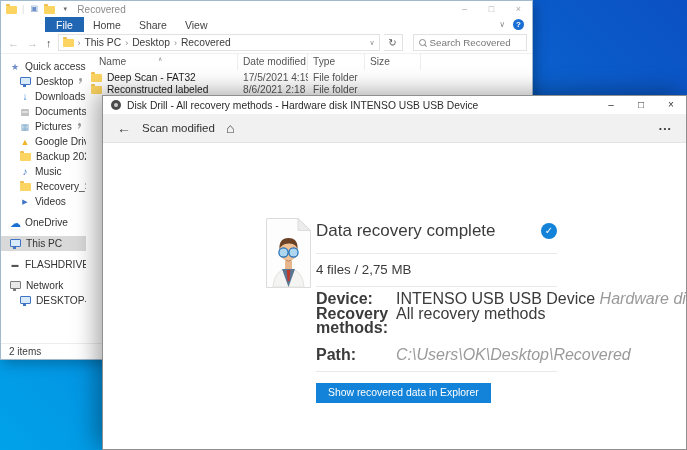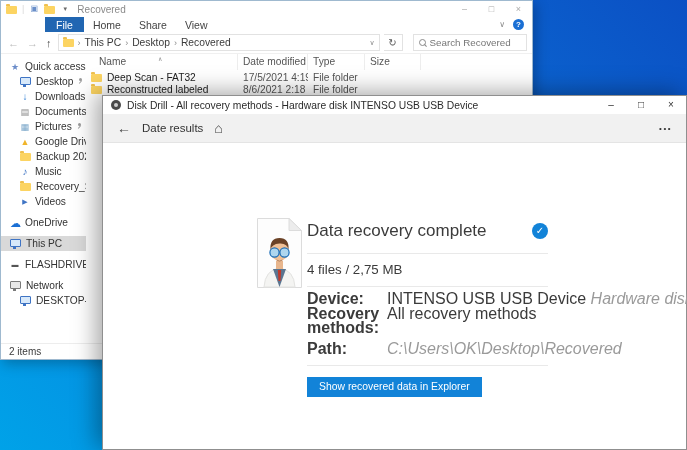--- a/index.html
+++ b/index.html
@@ -73,34 +73,34 @@
   .dd-titlebar{height:18px;display:flex;align-items:center;padding-left:8px;font-size:10.3px;color:#2b2b2b;gap:6px;}
   .dd-appicon{width:10px;height:10px;border-radius:50%;background:#4a4a4a;position:relative;flex:none;}
   .dd-appicon::after{content:"";position:absolute;left:3px;top:3px;width:4px;height:4px;border-radius:50%;background:#cfcfcf;}
   .dd-controls{margin-left:auto;display:flex;align-self:stretch;}
   .dd-ctrl{width:30px;text-align:center;font-size:10px;color:#333;line-height:18px;}
   .dd-toolbar{height:28px;background:#f1f1f1;border-bottom:1px solid #e4e4e4;display:flex;align-items:center;padding:0 14px;gap:11px;font-size:11.5px;color:#333;}
   .dd-back{font-size:14px;color:#444;}
   .dd-home{font-size:14px;color:#444;}
   .dd-more{margin-left:auto;font-size:8px;letter-spacing:1.5px;color:#333;}
   .dd-content{position:absolute;top:47px;left:0;right:0;bottom:0;background:#fff;}
-  .card{position:absolute;left:153px;top:74px;width:292px;display:flex;}
+  .card{position:absolute;left:162px;top:74px;width:292px;display:flex;}
   .avatar{width:47px;height:72px;flex:none;}
   .card-main{margin-left:4px;flex:1;min-width:0;}
   .dd-heading-row{display:flex;align-items:flex-start;margin-top:3px;}
   .dd-heading{font-size:17px;font-weight:400;color:#3b3b3b;line-height:22px;margin:0;}
   .check-circle{margin-left:auto;width:16px;height:16px;border-radius:50%;background:#1283d8;color:#fff;font-size:10px;line-height:16px;text-align:center;margin-top:3px;flex:none;}
   .dd-div{border:none;border-top:1px solid #e9e9e9;margin:0;}
   .div1{margin-top:11px;}
   .div2{margin-top:9px;}
   .div3{margin-top:9px;}
   .dd-summary{margin-top:8px;font-size:13.3px;color:#3b3b3b;}
   .dd-table{margin-top:5px;}
   .dd-row{display:flex;font-size:16px;line-height:14.5px;}
-  .dd-row.path{margin-top:6px;}
+  .dd-row.path{margin-top:12px;}
   .dd-label{width:80px;flex:none;font-weight:bold;color:#3b3b3b;}
   .dd-val{color:#3b3b3b;white-space:nowrap;}
   .dd-val b{font-weight:normal;}
   .muted{color:#9a9a9a;font-style:italic;}
   .dd-button{display:inline-block;margin-top:11px;background:#1283d8;color:#fff;border:none;font-size:10.4px;padding:4px 12px 5px;font-family:"Liberation Sans",sans-serif;}
 </style>
 </head>
 <body>
 
 <div class="window" id="explorer">
@@ -258,21 +258,21 @@
     <span class="dd-appicon"></span>
     <span>Disk Drill - All recovery methods - Hardware disk INTENSO USB USB Device</span>
     <div class="dd-controls">
       <span class="dd-ctrl">–</span>
       <span class="dd-ctrl">□</span>
       <span class="dd-ctrl">×</span>
     </div>
   </div>
   <div class="dd-toolbar">
     <span class="dd-back">←</span>
-    <span>Date results</span>
+    <span>Scan modified</span>
     <span class="dd-home">⌂</span>
     <span class="dd-more">•••</span>
   </div>
   <div class="dd-content">
     <div class="card">
       <div class="avatar">
         <svg width="47" height="72" viewBox="0 0 47 72">
           <path d="M1.5 1.5 H33 L45.5 13.5 V70.5 H1.5 Z" fill="#fdfdfd" stroke="#dcdcdc" stroke-width="1"></path>
           <path d="M33 1.5 V13.5 H45.5 Z" fill="#ececec" stroke="#dcdcdc" stroke-width="1"></path>
           <path d="M8 70 Q9 53 23.5 51 Q38 53 39 70 Z" fill="#f4f4f2" stroke="#e2e2e0" stroke-width="1"></path>

